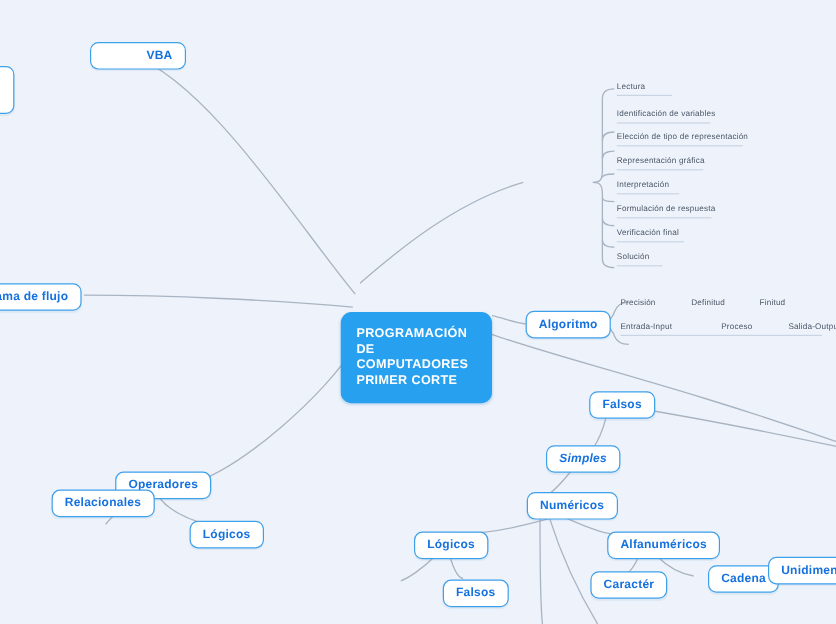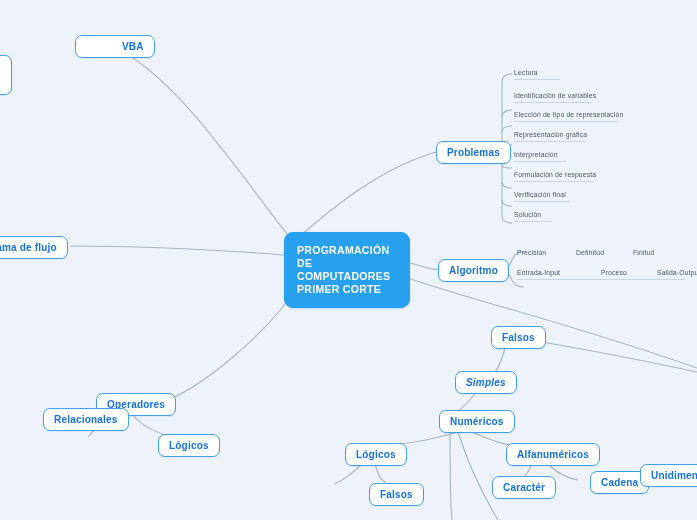--- a/index.html
+++ b/index.html
@@ -35,20 +35,21 @@
     background:#27a0f0;
     border:1.6px solid #27a0f0;
     border-radius:9px;
     color:#ffffff;
     font-weight:bold;
     font-size:10.5px;
     line-height:13px;
     letter-spacing:.3px;
     padding:11px 12px;
     box-shadow:0 1px 2px rgba(40,120,190,.22);
+    margin-top:28px;
   }
 
   
   .leaf{
     position:absolute;
     font-size:6.8px;
     color:#4a5668;
     font-weight:normal;
     letter-spacing:.15px;
     white-space:nowrap;
@@ -118,21 +119,20 @@
     <div>PROGRAMACIÓN</div>
     <div>DE</div>
     <div>COMPUTADORES</div>
     <div>PRIMER CORTE</div>
   </div>
 
   <div class="node mid" style="left:75px;top:35px;padding-left:46px;">VBA</div>
 
   <div class="node mid" style="left:-34px;top:236px;">iagrama de flujo</div>
 
-  <div class="node mid" style="left:436px;top:141px;">Problemas</div>
 
   <div class="node mid" style="left:96px;top:393px;">Operadores</div>
 
   <div class="node mid" style="left:438px;top:259px;">Algoritmo</div>
 
   <div class="node mid" style="left:43px;top:408px;">Relacionales</div>
 
   <div class="node mid" style="left:158px;top:434px;">Lógicos</div>
 
   <div class="node mid" style="left:491px;top:326px;">Falsos</div>

